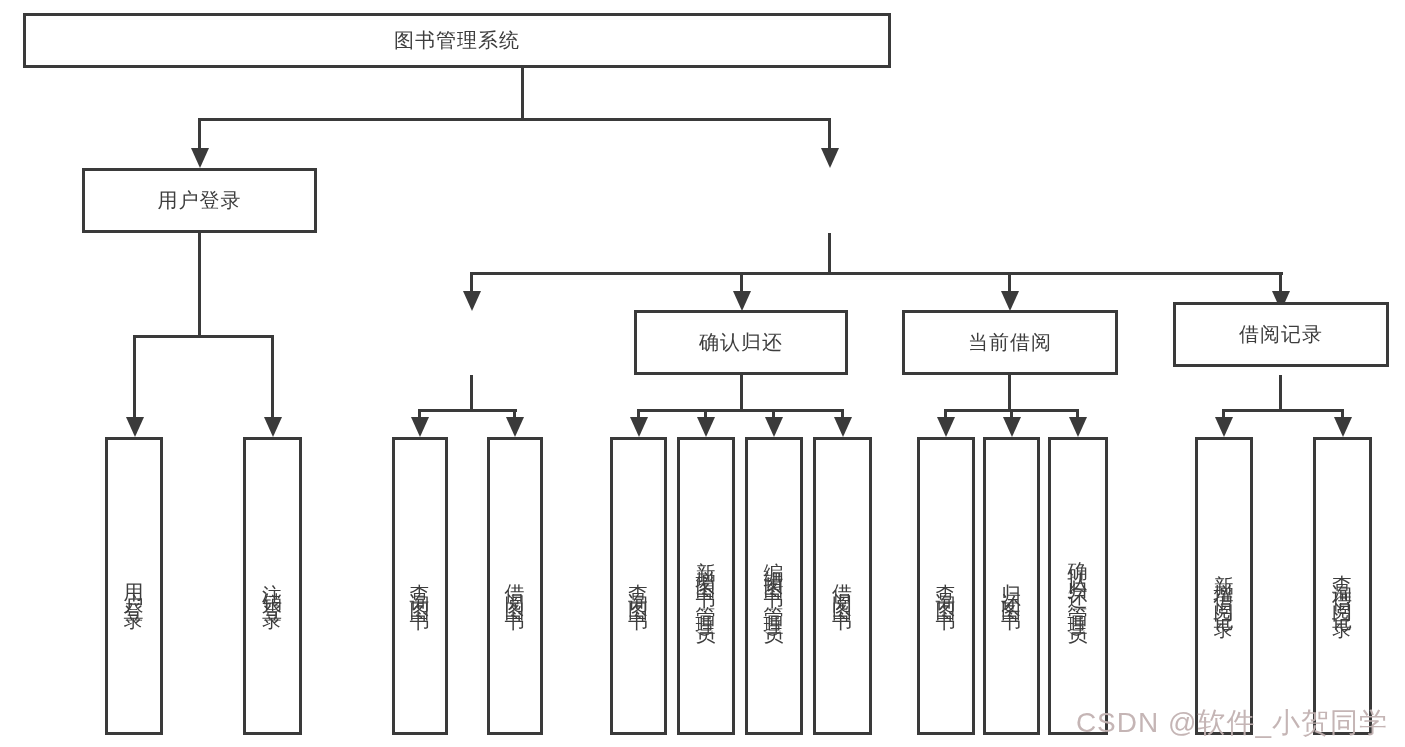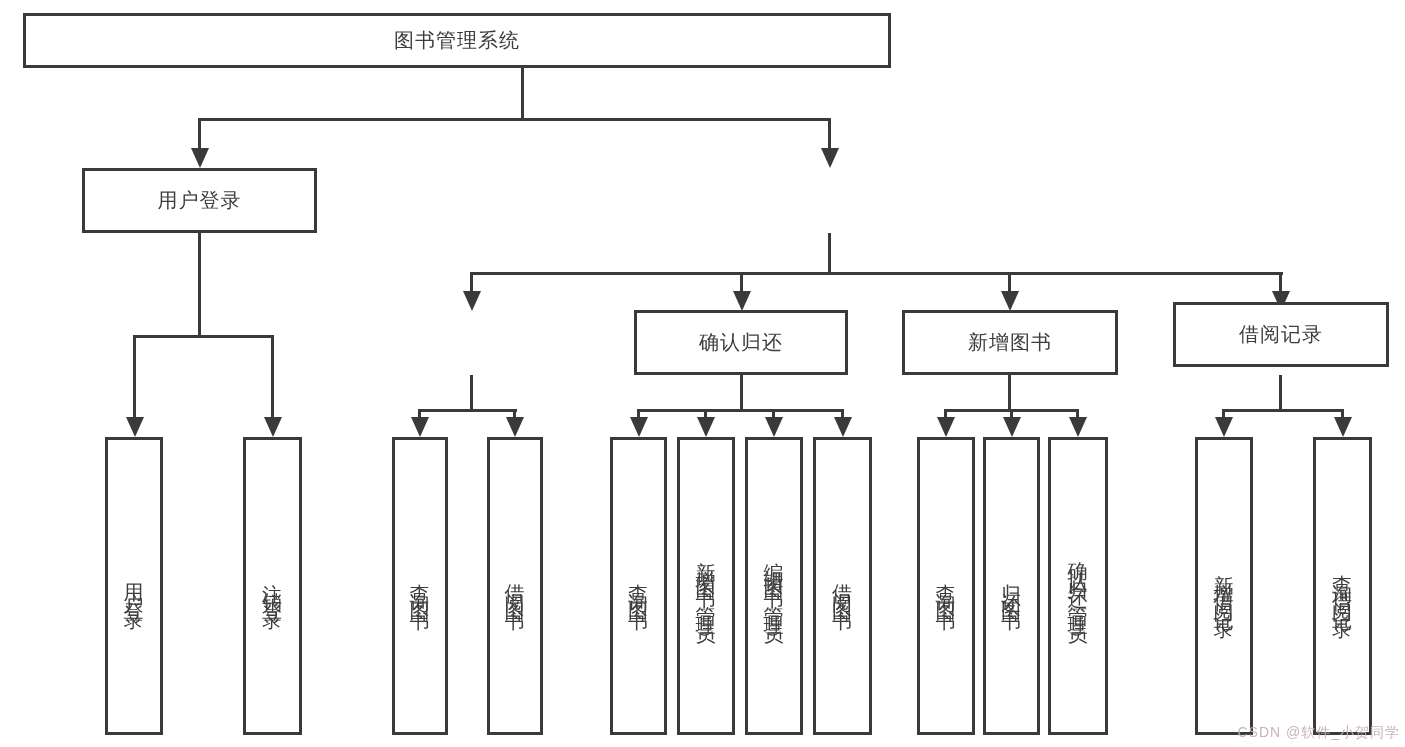--- a/index.html
+++ b/index.html
@@ -28,22 +28,22 @@
     font-size:20px;line-height:1;letter-spacing:9px;color:var(--text);
     white-space:nowrap;
   }
   .line{position:absolute;background:var(--line);}
   .arrow{
     position:absolute;width:0;height:0;
     border-left:9px solid transparent;border-right:9px solid transparent;
     border-top:20px solid var(--line);
   }
   .watermark{
-    position:absolute;right:5px;bottom:5px;
-    font-size:14px;color:var(--watermark);opacity:.95;z-index:5;
+    position:absolute;right:17px;bottom:5px;
+    font-size:28px;color:var(--watermark);opacity:.95;z-index:5;
     letter-spacing:1px;
   }
 </style>
 </head>
 <body>
 
 <div class="stage">
 
   <div class="hbox" style="left:23px;top:13px;width:868px;height:55px;">
     <span>图书管理系统</span>
@@ -75,21 +75,21 @@
   <div class="arrow" style="left:733px;top:291px;"></div>
   <div class="line" style="left:1008px;top:272px;width:3px;height:21px;"></div>
   <div class="arrow" style="left:1001px;top:291px;"></div>
   <div class="line" style="left:1279px;top:272px;width:3px;height:21px;"></div>
   <div class="arrow" style="left:1272px;top:291px;"></div>
 
   <div class="hbox" style="left:634px;top:310px;width:214px;height:65px;">
     <span>确认归还</span>
   </div>
   <div class="hbox" style="left:902px;top:310px;width:216px;height:65px;">
-    <span>新增图书</span>
+    <span>当前借阅</span>
   </div>
   <div class="hbox" style="left:1173px;top:302px;width:216px;height:65px;">
     <span>借阅记录</span>
   </div>
 
   <div class="line" style="left:470px;top:375px;width:3px;height:37px;"></div>
   <div class="line" style="left:418px;top:409px;width:99px;height:3px;"></div>
   <div class="line" style="left:418px;top:409px;width:3px;height:11px;"></div>
   <div class="arrow" style="left:411px;top:417px;"></div>
   <div class="line" style="left:513px;top:409px;width:3px;height:11px;"></div>

